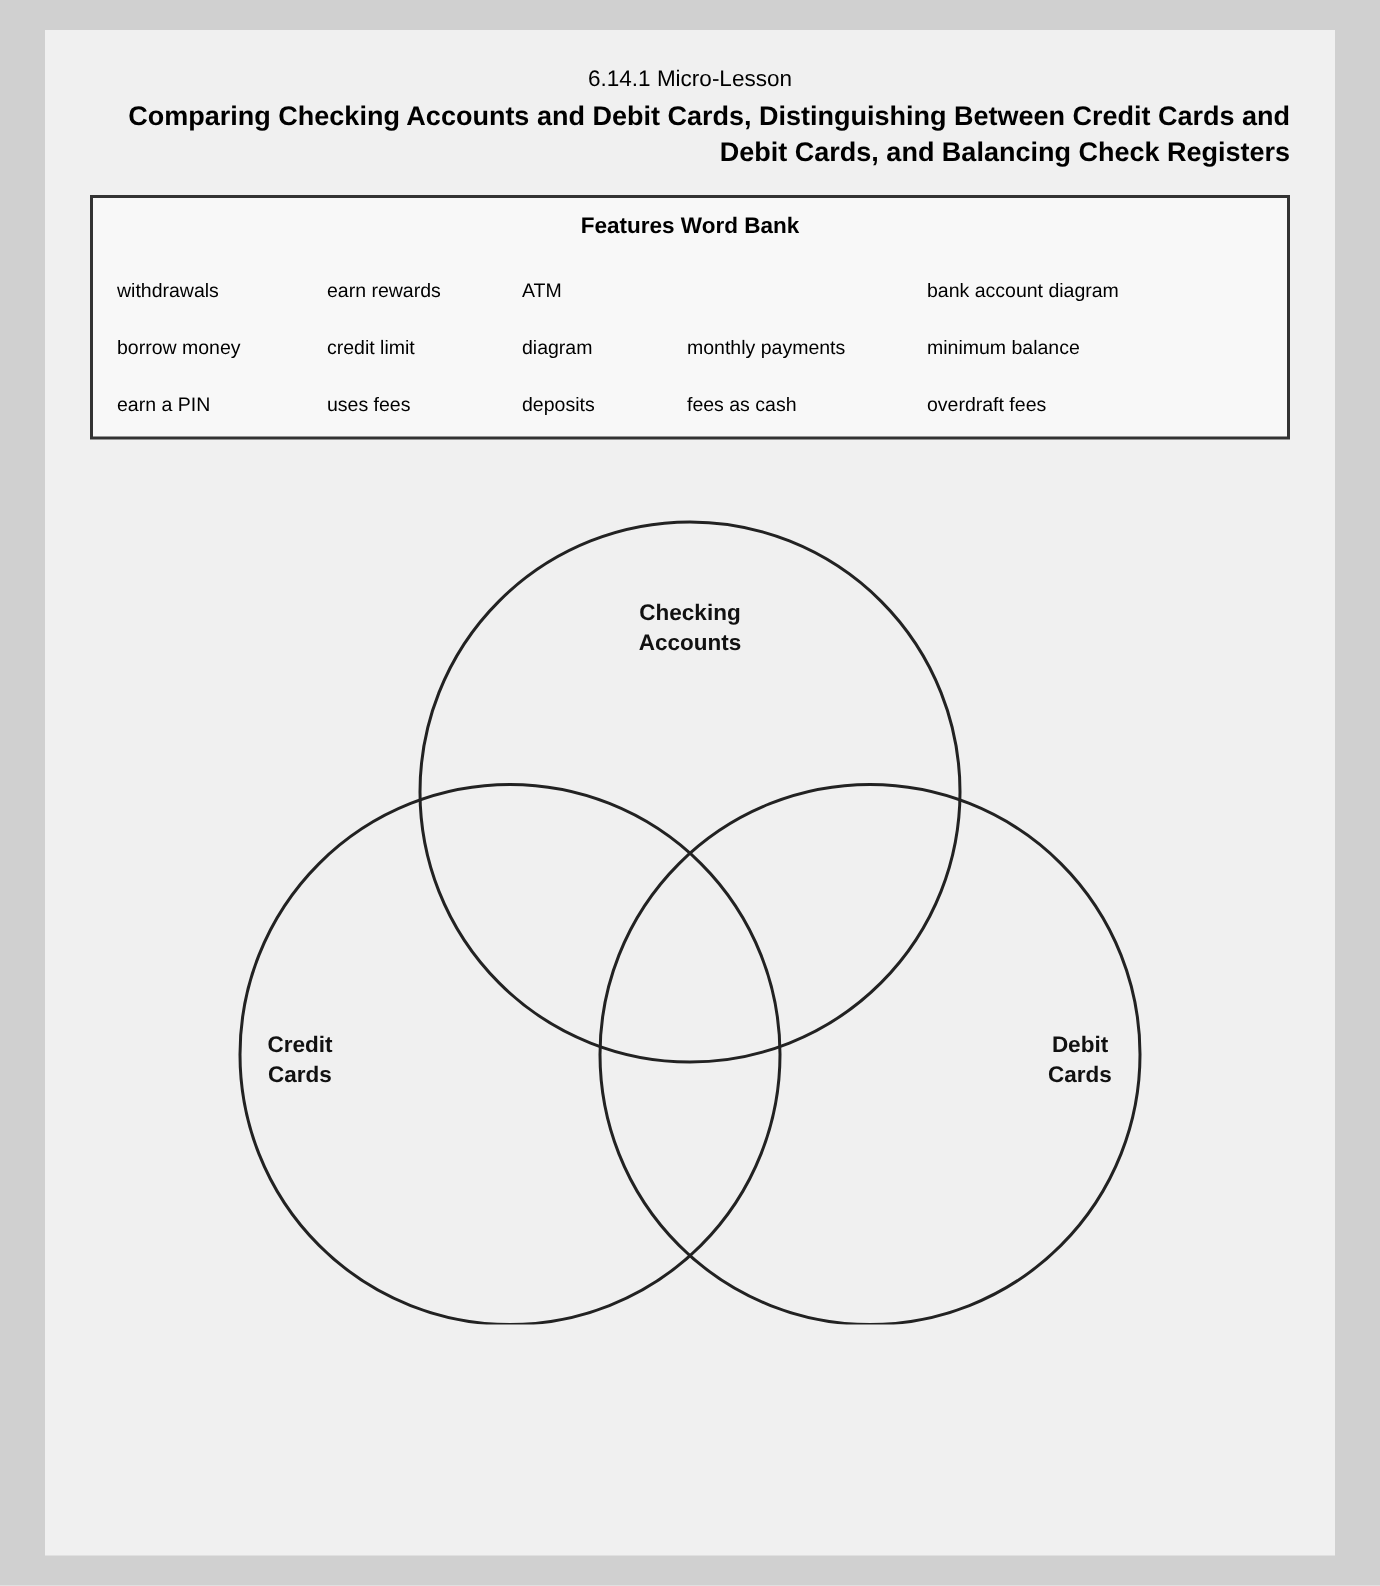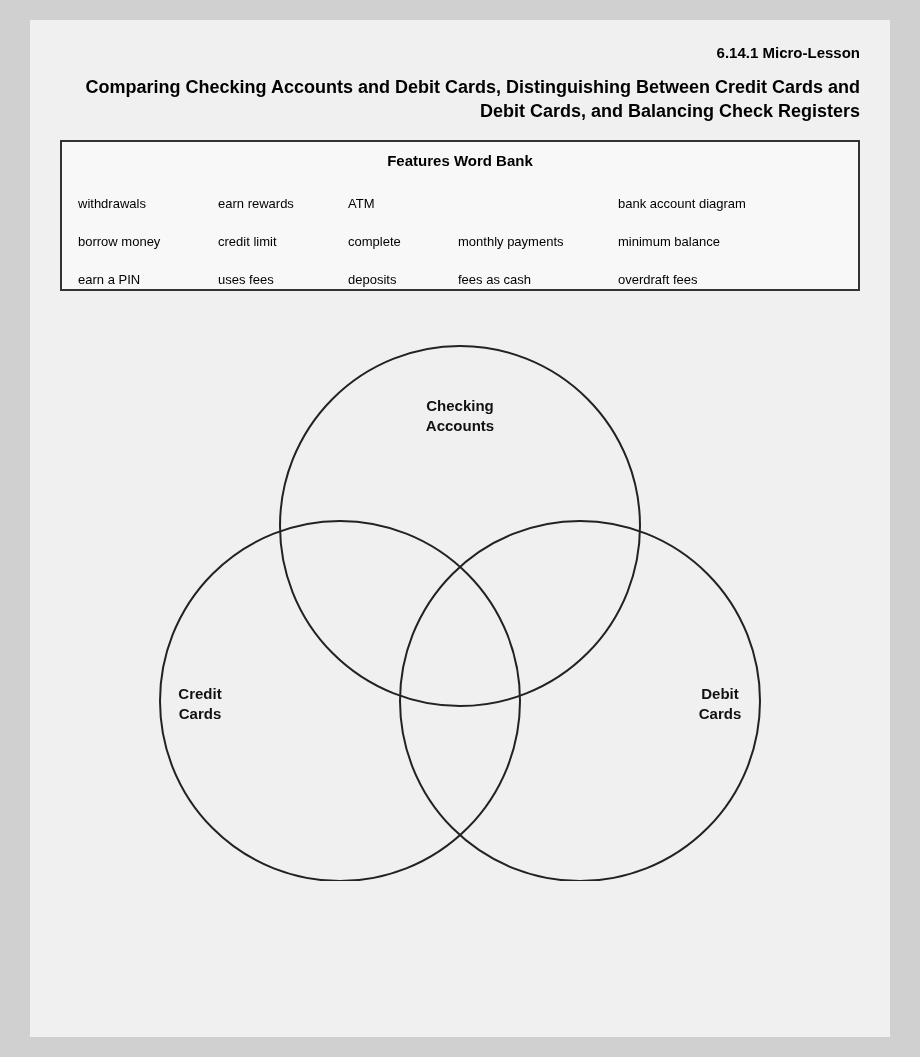--- a/index.html
+++ b/index.html
@@ -14,43 +14,43 @@
       padding: 20px;
     }
 
     .page {
       background-color: #f0f0f0;
       width: 860px;
       padding: 24px 30px;
     }
 
     .lesson-title {
-      text-align: right;
+      text-align: center;
       font-size: 15px;
-      font-weight: bold;
-      margin-bottom: 14px;
+      font-weight: normal;
+      margin-bottom: 4px;
     }
 
     .main-title {
       text-align: right;
       font-size: 18px;
       font-weight: bold;
       margin-bottom: 16px;
       line-height: 1.35;
     }
 
     .instruction {
       font-size: 15px;
       font-weight: bold;
       margin-bottom: 14px;
     }
 
     .word-bank {
       border: 2px solid #333;
-      padding: 10px 16px 2px 16px;
+      padding: 10px 16px 14px 16px;
       margin-bottom: 30px;
       background: #f8f8f8;
     }
 
     .word-bank-title {
       text-align: center;
       font-weight: bold;
       font-size: 15px;
       margin-bottom: 10px;
     }
@@ -95,21 +95,21 @@
     <div class="word-bank-grid">
 
       <div class="word-bank-item">withdrawals</div>
       <div class="word-bank-item">earn rewards</div>
       <div class="word-bank-item">ATM</div>
       <div class="word-bank-item"></div>
       <div class="word-bank-item">bank account diagram</div>
 
       <div class="word-bank-item">borrow money</div>
       <div class="word-bank-item">credit limit</div>
-      <div class="word-bank-item">complete</div>
+      <div class="word-bank-item">diagram</div>
       <div class="word-bank-item">monthly payments</div>
       <div class="word-bank-item">minimum balance</div>
 
       <div class="word-bank-item">earn a PIN</div>
       <div class="word-bank-item">uses fees</div>
       <div class="word-bank-item">deposits</div>
       <div class="word-bank-item">fees as cash</div>
       <div class="word-bank-item">overdraft fees</div>
     </div>
   </div>

